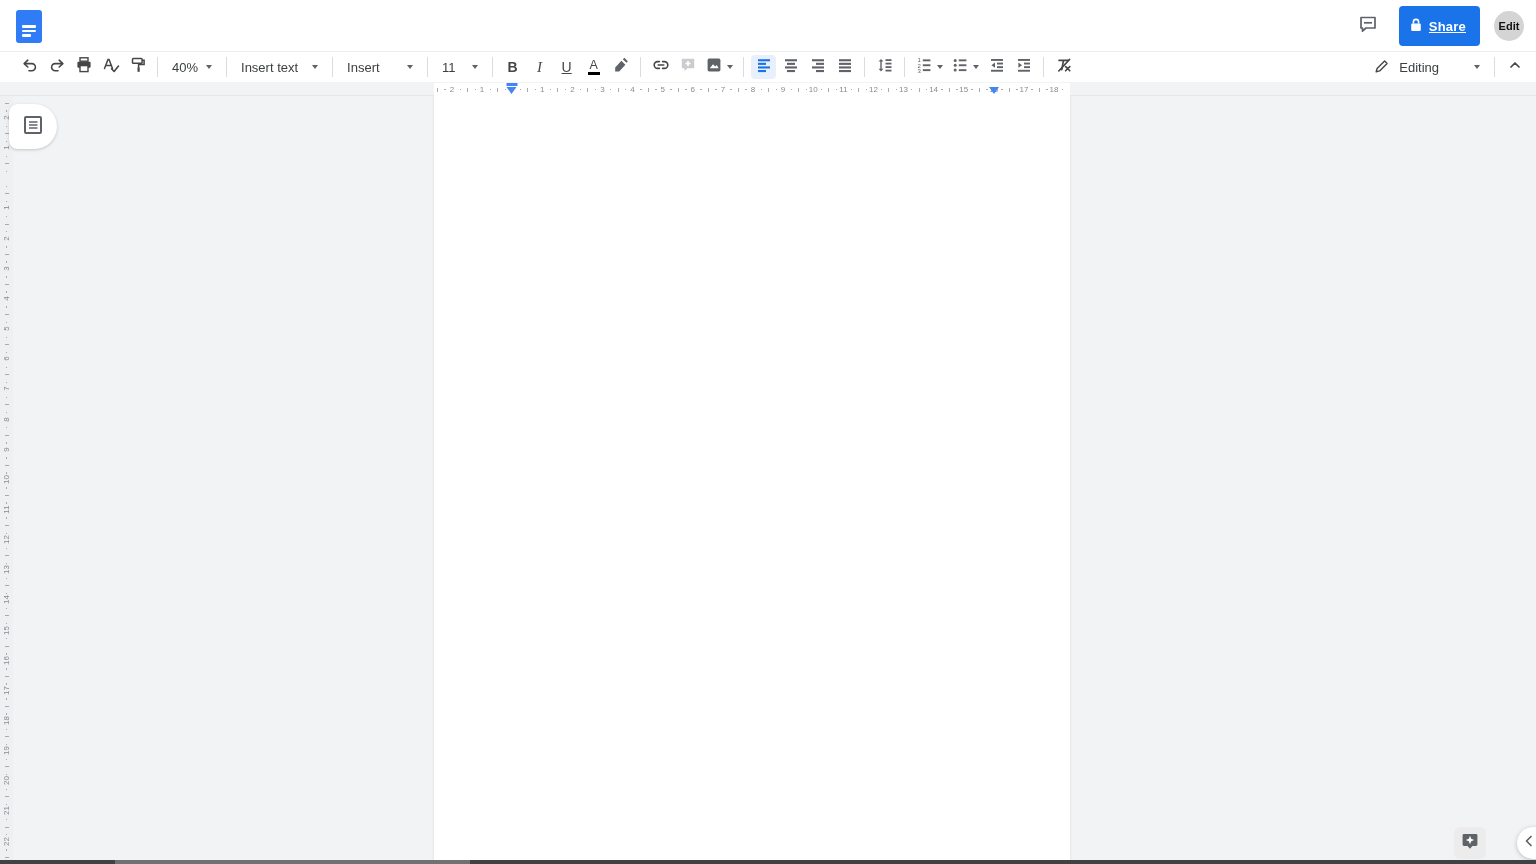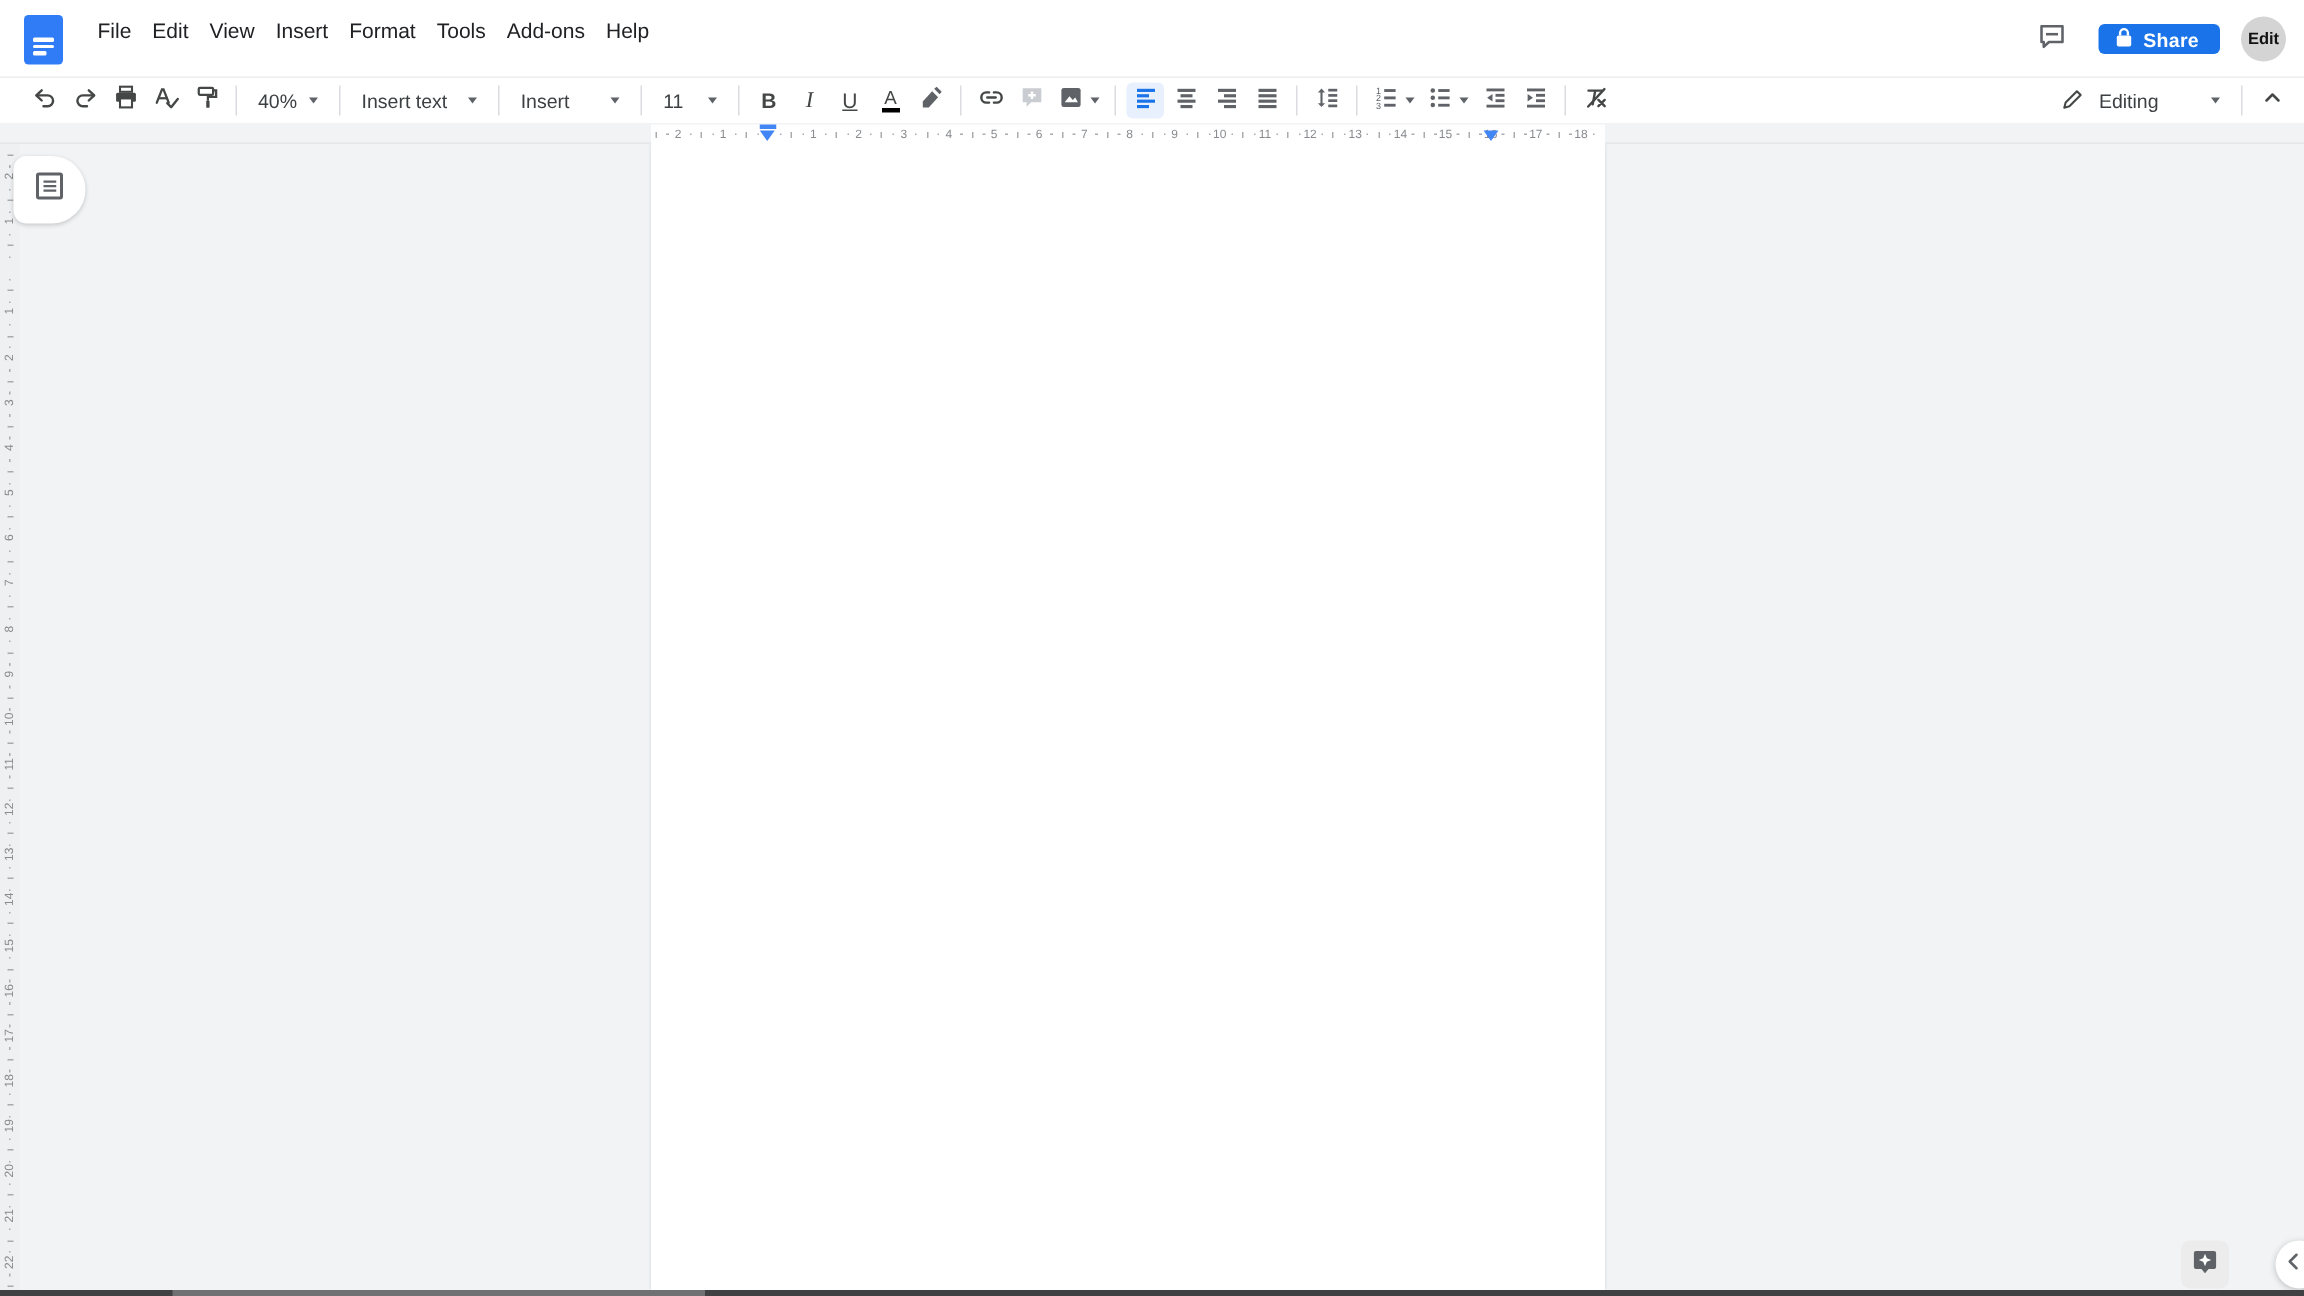--- a/index.html
+++ b/index.html
@@ -18,23 +18,23 @@
   .docs-logo i:nth-child(3){ top:24px; width:9px; }
   .title-block { position:absolute; left:58px; top:6px; }
   .doc-title { font-size:18px; color:#80868b; padding:1px 4px; }
   .menubar { display:flex; margin-top:4px; }
   .menubar .menu-item { font-size:14px; color:#202124; padding:2px 7px;
     border-radius:4px; cursor:pointer; }
   .header-right { position:absolute; right:12px; top:0; height:52px;
     display:flex; align-items:center; gap:14px; }
   .icon-btn { width:34px; height:34px; display:flex; align-items:center;
     justify-content:center; border-radius:50%; cursor:pointer; }
-  .share-btn { height:20px; background:#1a73e8; color:#fff; border:none;
+  .share-btn { height:40px; background:#1a73e8; color:#fff; border:none;
     border-radius:4px; display:flex; align-items:center; gap:7px; padding:0 14px 0 11px;
-    font-size:13px; font-weight:700; letter-spacing:.2px; cursor:pointer; }
+    font-size:13px; font-weight:700; letter-spacing:.2px; cursor:pointer;text-decoration:underline; }
   .avatar { width:30px; height:30px; border-radius:50%; background:#d4d4d4;
     display:flex; align-items:center; justify-content:center; font-size:11px;
     font-weight:700; color:#111; cursor:pointer; }
 
   
   .toolbar { position:absolute; left:0; top:52px; width:100%; height:30px;
     background:#fff; display:flex; align-items:center; padding-left:16px; z-index:5; }
   .tbtn { height:24px; min-width:25px; padding:0 2px; margin:0 1px; border-radius:4px;
     display:flex; align-items:center; justify-content:center; cursor:pointer; color:#444746; }
   .tbtn.active { background:#e8f0fe; }
@@ -103,30 +103,20 @@
 
 <div class="app">
 
   <div class="header">
     <div class="docs-logo">
         <i></i>
         <i></i>
         <i></i>
       </div>
     <div class="title-block">
-      <div class="menubar">
-        <span class="menu-item">File</span>
-        <span class="menu-item">Edit</span>
-        <span class="menu-item">View</span>
-        <span class="menu-item">Insert</span>
-        <span class="menu-item">Format</span>
-        <span class="menu-item">Tools</span>
-        <span class="menu-item">Add-ons</span>
-        <span class="menu-item">Help</span>
-      </div>
     </div>
     <div class="header-right">
       <div class="icon-btn">
         <span>
           <svg width="20" height="20" viewBox="0 0 20 20" fill="none">
             <path d="M3 3.5h14v10.5H8l-3.5 3.2v-3.2H3z" stroke="#5f6368" stroke-width="1.7" stroke-linejoin="round"></path>
             <line x1="6" y1="8.8" x2="14" y2="8.8" stroke="#5f6368" stroke-width="1.7"></line>
           </svg>
         </span>
       </div>

